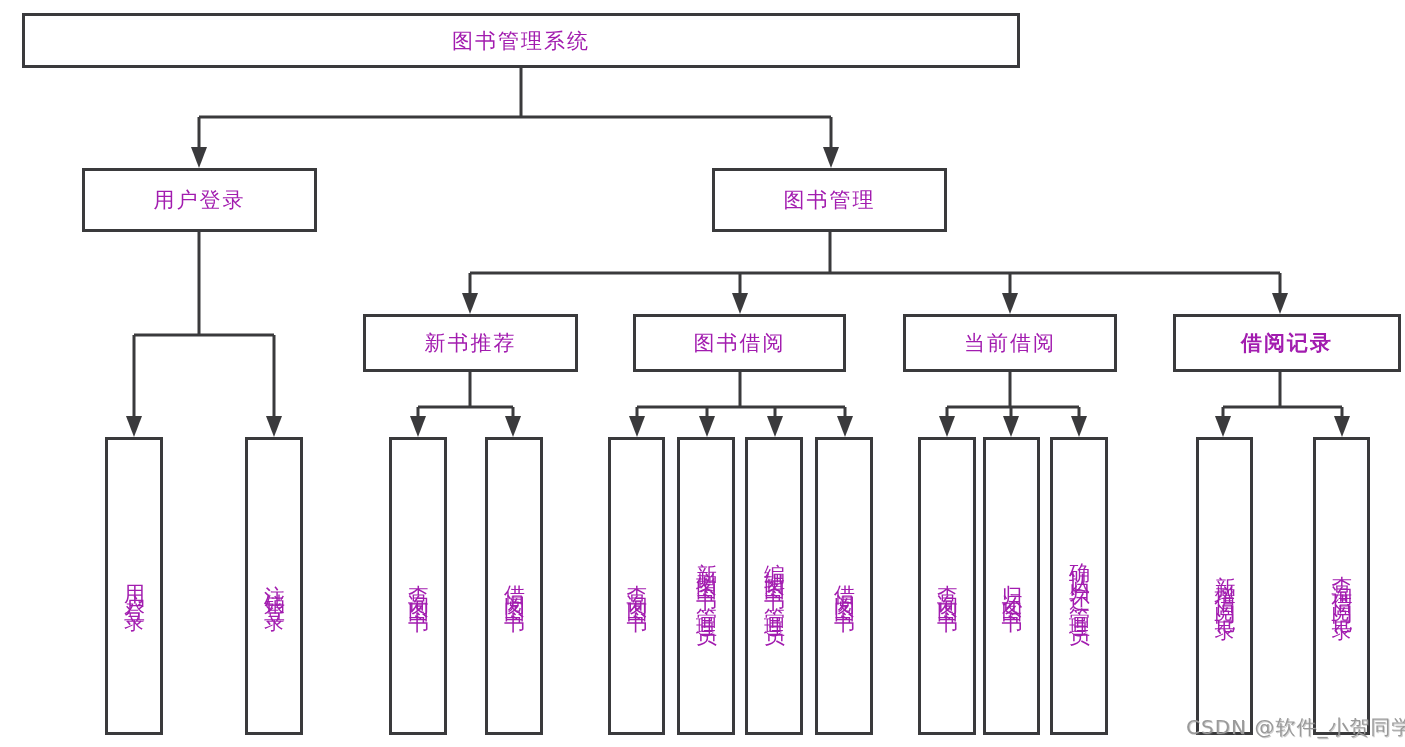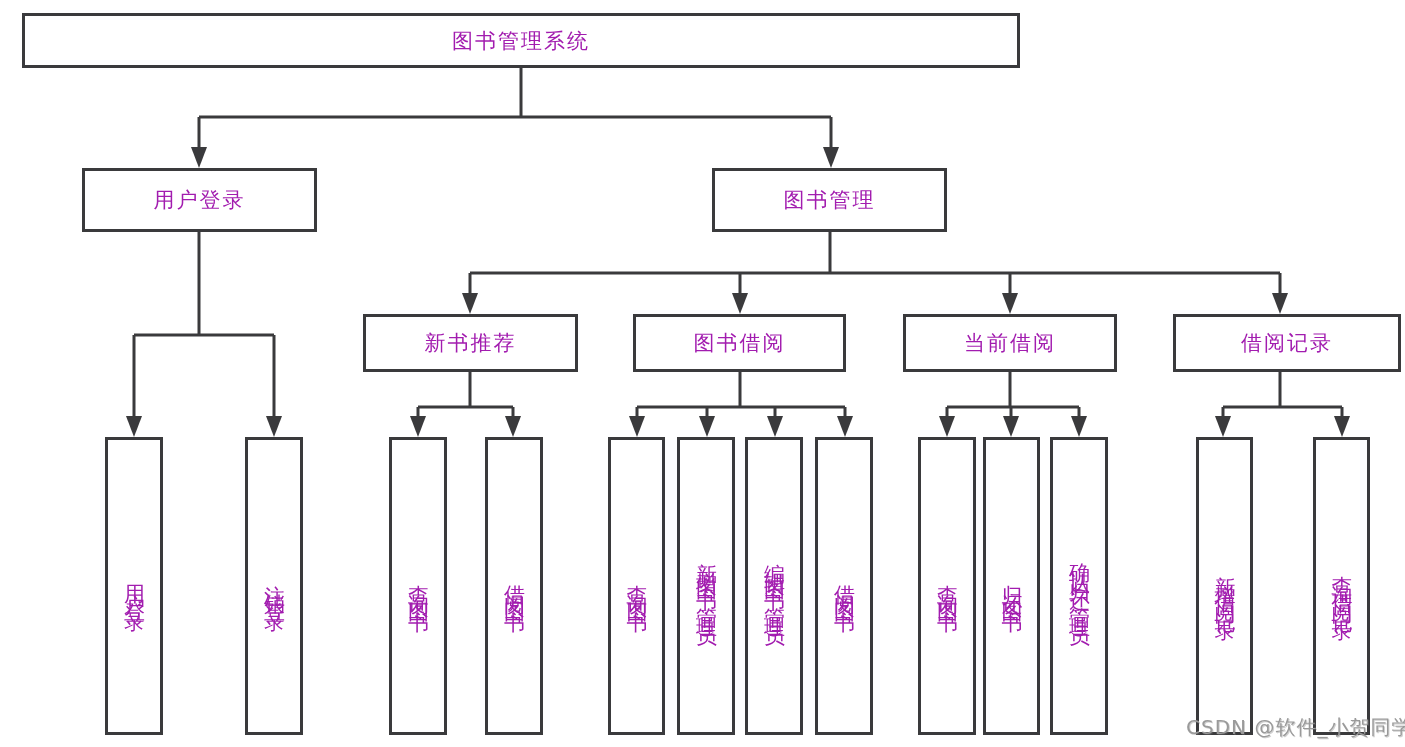--- a/index.html
+++ b/index.html
@@ -103,21 +103,21 @@
 
   <div class="box" style="left:363px; top:314px; width:215px; height:58px;text-align:center;">
     <span class="h-label">新书推荐</span>
   </div>
   <div class="box" style="left:903px; top:314px; width:214px; height:58px;">
     <span class="h-label">当前借阅</span>
   </div>
   <div class="box" style="left:633px; top:314px; width:213px; height:58px;">
     <span class="h-label">图书借阅</span>
   </div>
-  <div class="box" style="left:1173px; top:314px; width:228px; height:58px;">
+  <div class="box" style="left:1173px; top:314px; width:228px; height:58px;font-weight:bold;">
     <span class="h-label">借阅记录</span>
   </div>
 
   <div class="box" style="left:105px; top:437px; width:58px; height:298px;">
     <span class="vtext">用户登录</span>
   </div>
   <div class="box" style="left:245px; top:437px; width:58px; height:298px;">
     <span class="vtext">注销登录</span>
   </div>
 

